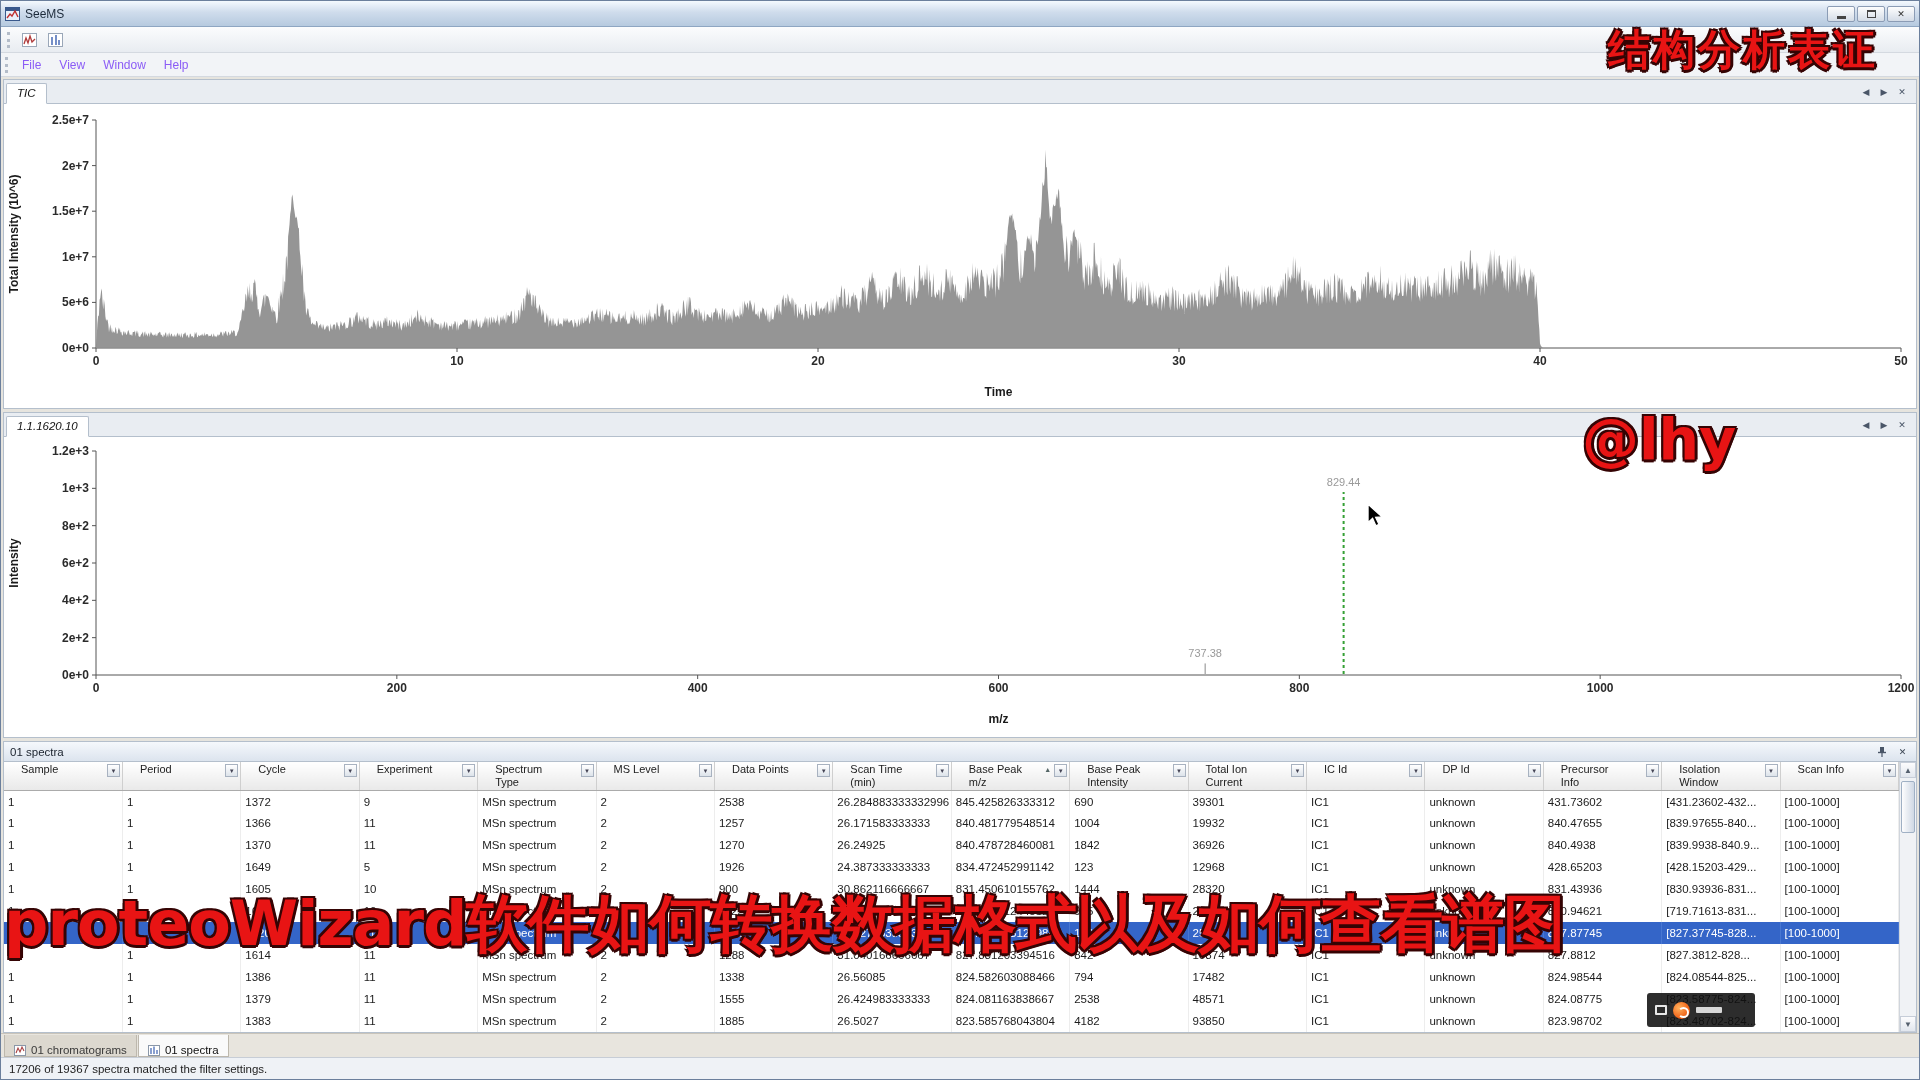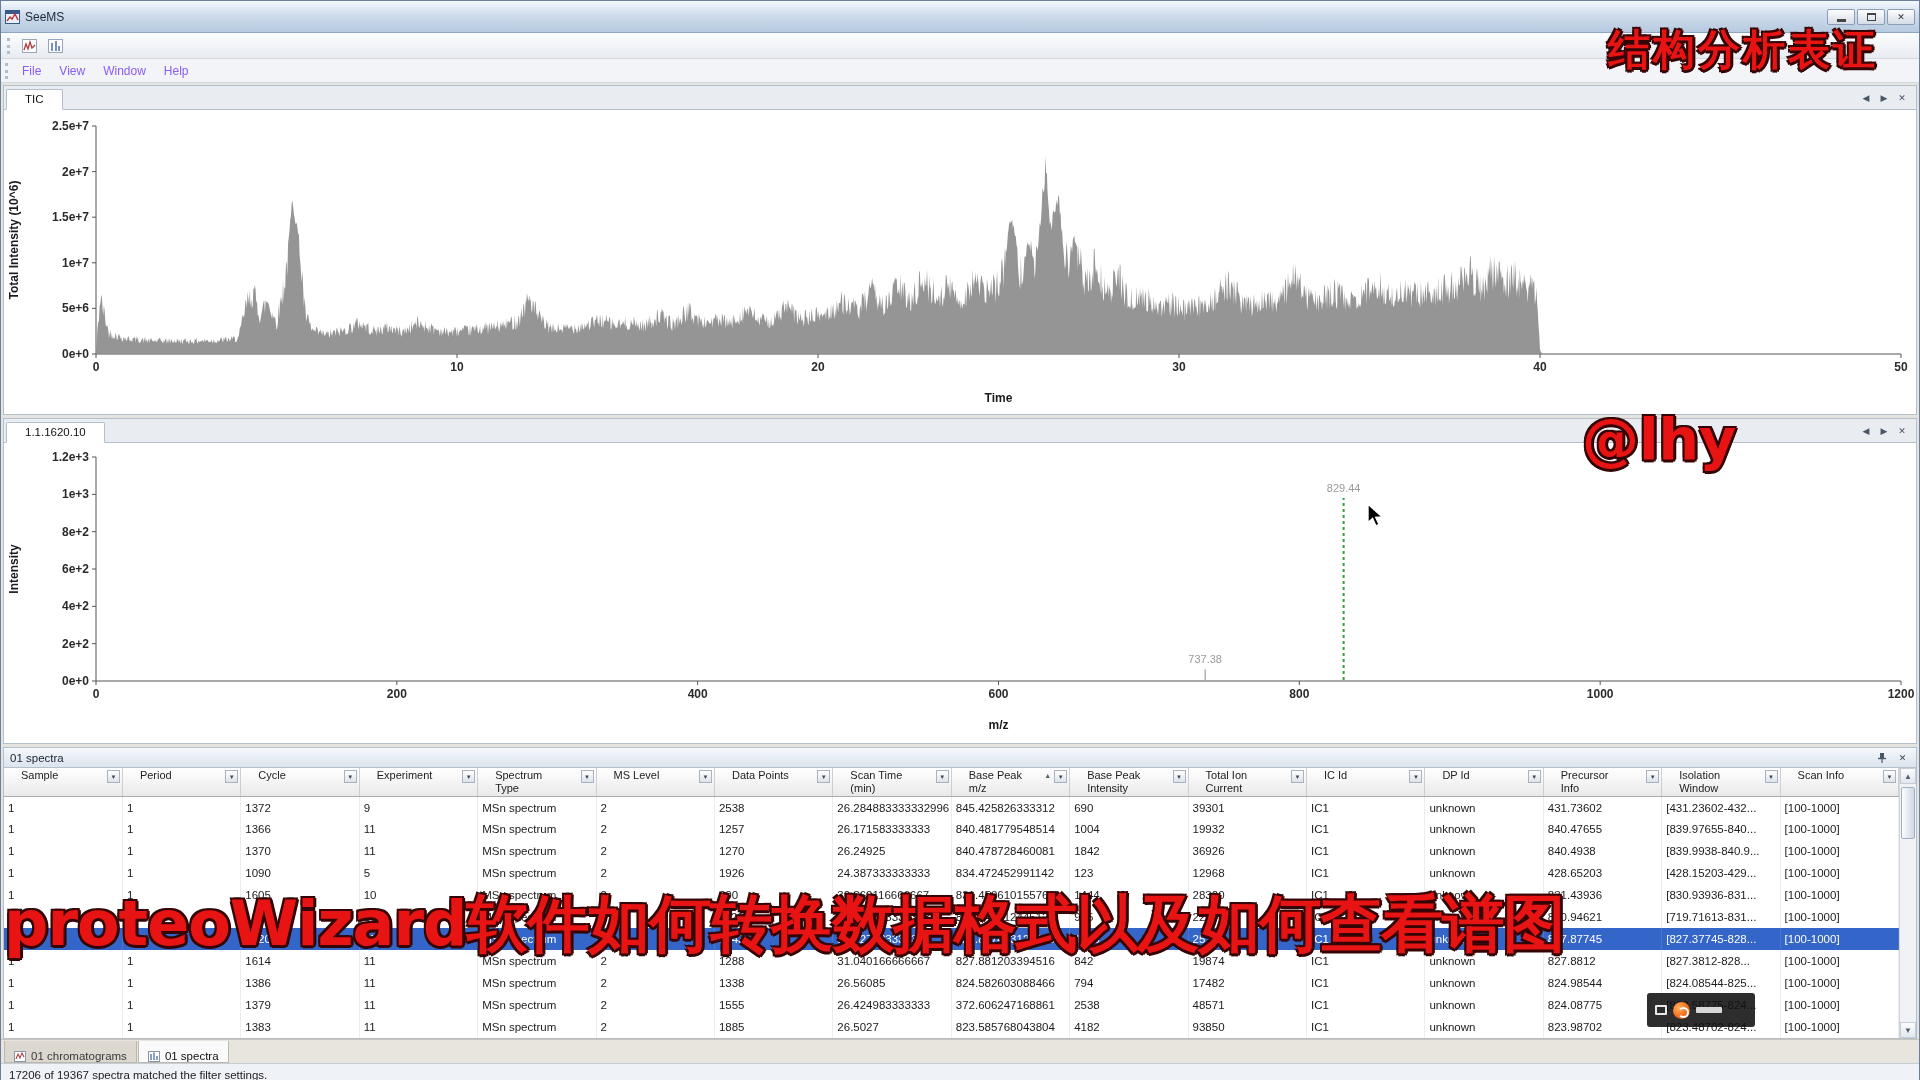--- a/index.html
+++ b/index.html
@@ -3,21 +3,21 @@
 <meta charset="utf-8">
 <style>
   * { box-sizing: border-box; margin: 0; padding: 0; }
   html,body { width:1920px; height:1080px; overflow:hidden; }
   body { font-family:"Liberation Sans", sans-serif; background:#8f9dae; position:relative; }
 
   .window { position:absolute; inset:0; display:flex; flex-direction:column;
             background:#e6e4de; border:1px solid #6b7f9c; }
 
   
-  .titlebar { height:32px; flex:none; display:flex; align-items:center; gap:5px; padding:0 4px;
+  .titlebar { height:26px; flex:none; display:flex; align-items:center; gap:5px; padding:0 4px;
               background:linear-gradient(#f4f9fe, #cfdcec 45%, #b6cadf);
               border-bottom:1px solid #8ea6c2; font-size:12px; color:#1c2a3a; }
   .title-icon { width:15px; height:14px; flex:none; }
   .win-btns { margin-left:auto; display:flex; gap:2px; }
   .win-btn { width:28px; height:16px; border:1px solid #8b9cb5; border-radius:2px;
              background:linear-gradient(#fdfdfd,#d4dce7); display:flex; align-items:center;
              justify-content:center; font-size:9px; color:#333; }
   .glyph-min { width:9px; height:3px; background:#444; margin-top:7px; }
   .glyph-max { width:9px; height:8px; border:1px solid #444; border-top-width:2px; }
 
@@ -34,21 +34,21 @@
   
   .panel { background:#fff; border:1px solid #b4bfcc; margin:0 2px; display:flex; flex-direction:column; }
   #panel-tic { height:330px; flex:none; margin-top:2px; }
   #panel-spec { height:326px; flex:none; }
   #panel-table { flex:1; margin-bottom:0; }
   .splitter { height:3px; flex:none; }
 
   .tabstrip { height:24px; flex:none; display:flex; align-items:flex-end;
               background:#e9edf2; border-bottom:1px solid #b4bfcc; padding-left:2px; }
   .tab { background:#fff; border:1px solid #b4bfcc; border-bottom:1px solid #fff; margin-bottom:-1px;
-         padding:3px 18px 4px; font-size:11.5px; color:#111; border-radius:2px 2px 0 0; }
+         padding:3px 10px 4px; font-size:11.5px; color:#111; border-radius:2px 2px 0 0;font-style:italic; }
   .tabnav { margin-left:auto; display:flex; align-items:center; gap:4px; padding:0 7px 5px;
             color:#4a5668; font-size:9px; }
   .tabnav span { width:14px; height:13px; display:flex; align-items:center; justify-content:center; }
 
   svg { display:block; }
   svg text { font-family:"Liberation Sans", sans-serif; }
   svg text.tick { font-size:12px; font-weight:bold; fill:#2b2b2b; }
   svg text.axlabel { font-size:12px; font-weight:bold; fill:#1b1b1b; }
   svg text.peaklab { font-size:11px; fill:#9a9a9a; }
 
@@ -404,21 +404,21 @@
               <td>36926</td>
               <td>IC1</td>
               <td>unknown</td>
               <td>840.4938</td>
               <td>[839.9938-840.9...</td>
               <td>[100-1000]</td>
             </tr>
             <tr>
               <td>1</td>
               <td>1</td>
-              <td>1090</td>
+              <td>1649</td>
               <td>5</td>
               <td>MSn spectrum</td>
               <td>2</td>
               <td>1926</td>
               <td>24.387333333333</td>
               <td>834.472452991142</td>
               <td>123</td>
               <td>12968</td>
               <td>IC1</td>
               <td>unknown</td>
@@ -518,21 +518,21 @@
             </tr>
             <tr>
               <td>1</td>
               <td>1</td>
               <td>1379</td>
               <td>11</td>
               <td>MSn spectrum</td>
               <td>2</td>
               <td>1555</td>
               <td>26.424983333333</td>
-              <td>372.606247168861</td>
+              <td>824.081163838667</td>
               <td>2538</td>
               <td>48571</td>
               <td>IC1</td>
               <td>unknown</td>
               <td>824.08775</td>
               <td>[823.58775-824...</td>
               <td>[100-1000]</td>
             </tr>
             <tr>
               <td>1</td>

